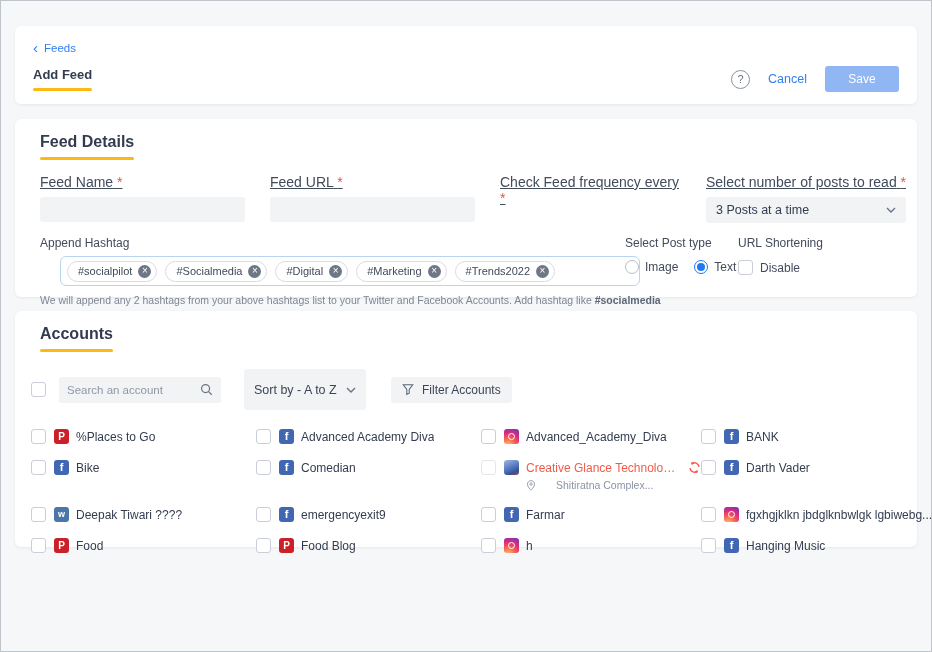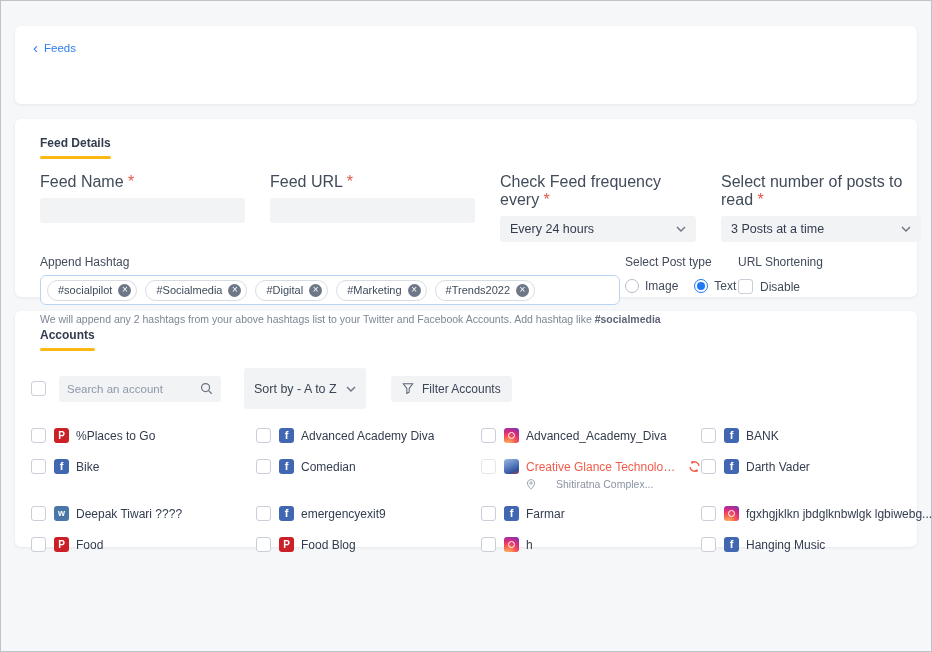--- a/index.html
+++ b/index.html
@@ -24,36 +24,36 @@
   .breadcrumb .back { font-size: 15px; line-height: 10px; }
   .header-row2 { display: flex; justify-content: space-between; align-items: center; margin-top: 9px; }
   .tab { display: inline-block; font-size: 13px; font-weight: 700; color: #333c4e; }
   .tab::after { content: ""; display: block; height: 3px; border-radius: 2px; background: #fcb916; margin-top: 6px; }
   .header-actions { display: flex; align-items: center; gap: 18px; }
   .help-circle { width: 19px; height: 19px; border: 1px solid #8a93a3; border-radius: 50%; color: #6a7383;
     font-size: 11px; display: flex; align-items: center; justify-content: center; cursor: pointer; }
   .cancel-link { color: #2e7ff0; font-size: 12.5px; cursor: pointer; }
   .save-btn { width: 74px; height: 26px; background: #90b6f3; border: none; border-radius: 3px; color: #fff; font-size: 12px; cursor: pointer; font-family: inherit; }
   
-  .section-tab { display: inline-block; font-size: 12px; font-weight: 700; color: #333c4e; }
+  .section-tab { display: inline-block; font-size: 16px; font-weight: 700; color: #333c4e; }
   .section-tab::after { content:""; display:block; height:3px; border-radius:2px; background:#fcb916; margin-top:6px; }
   
   .card-feed { margin-top: 15px; padding: 14px 11px 16px; height: 178px; }
   .fields-row { display: flex; gap: 25px; margin-top: 14px; }
   .field { display: flex; flex-direction: column; }
-  .field label { font-size: 16px; color: #414b5a; margin-bottom: 7px; }
+  .field label { font-size: 14px; color: #414b5a; margin-bottom: 7px; text-decoration: underline; }
   .req { color: #e05648; }
   .text-input { width: 205px; height: 25px; background: #f1f3f5; border: none; border-radius: 3px; padding: 0 8px; font-size: 12px; font-family: inherit; color: #333c4e; }
   .select-box { width: 196px; height: 26px; background: #f1f3f5; border-radius: 3px; display: flex; align-items: center; justify-content: space-between; padding: 0 10px; font-size: 12.5px; color: #333c4e; cursor: pointer; }
   .select-box.wide { width: 200px; }
   .chev { width: 10px; height: 10px; flex: 0 0 auto; }
   .row2 { position: relative; margin-top: 13px; }
   .hashtag-label { font-size: 12px; color: #414b5a; }
   .hashtag-box { width: 580px; height: 30px; border: 1px solid #b9d4f2; border-radius: 6px; margin-top: 6px;
-    display: flex; align-items: center; gap: 8px; padding: 0 6px; background: #fff; }
+    display: flex; align-items: center; gap: 8px; padding: 0 6px; background: #fff; margin-left: 20px; }
   .chip { display: inline-flex; align-items: center; gap: 6px; border: 1px solid #d7dbe2; border-radius: 11px;
     height: 21px; padding: 0 5px 0 10px; font-size: 11px; color: #3f4a5a; background: #fff; }
   .chip-remove { width: 13px; height: 13px; border-radius: 50%; background: #6e7787; color: #fff; font-size: 10px;
     line-height: 12px; text-align: center; cursor: pointer; }
   .helper { font-size: 10.5px; color: #7d8695; margin-top: 8px; }
   .helper b { color: #5c6676; font-weight: 700; }
   .post-type-block { position: absolute; left: 599px; top: 0; }
   .url-short-block { position: absolute; left: 712px; top: 0; }
   .mini-label { font-size: 12px; color: #414b5a; }
   .radio-row { display: flex; gap: 16px; margin-top: 10px; }
@@ -95,43 +95,45 @@
   .acc-item.has-loc .acc-loc { display: flex; }
 </style>
 </head>
 <body>
 
 <div class="card card-header">
   <div class="breadcrumb">
     <span class="back">‹</span>
     <span>Feeds</span>
   </div>
+  <div class="header-row2">
+    <span class="tab">Add Feed</span>
+    <div class="header-actions">
+      <span class="help-circle">?</span>
+      <span class="cancel-link">Cancel</span>
+      <button class="save-btn">Save</button>
+    </div>
+  </div>
 </div>
 
 <div class="card card-feed">
   <div style="padding-left:14px;">
     <span class="section-tab">Feed Details</span>
   </div>
   <div class="fields-row" style="padding-left:14px;">
     <div class="field">
       <label><span>Feed Name</span> <span class="req">*</span></label>
       <input class="text-input" type="text" style="">
     </div>
     <div class="field">
       <label><span>Feed URL</span> <span class="req">*</span></label>
       <input class="text-input" type="text" style="">
     </div>
     <div class="field">
       <label><span>Check Feed frequency every</span> <span class="req">*</span></label>
-      <div class="select-box">
-        <span>Every 24 hours</span>
-        <svg class="chev" viewBox="0 0 10 10">
-            <polyline points="1,3 5,7 9,3" fill="none" stroke="#6a7383" stroke-width="1.4"></polyline>
-          </svg>
-      </div>
     </div>
     <div class="field">
       <label><span>Select number of posts to read</span> <span class="req">*</span></label>
       <div class="select-box wide">
         <span>3 Posts at a time</span>
         <svg class="chev" viewBox="0 0 10 10">
             <polyline points="1,3 5,7 9,3" fill="none" stroke="#6a7383" stroke-width="1.4"></polyline>
           </svg>
       </div>
     </div>

